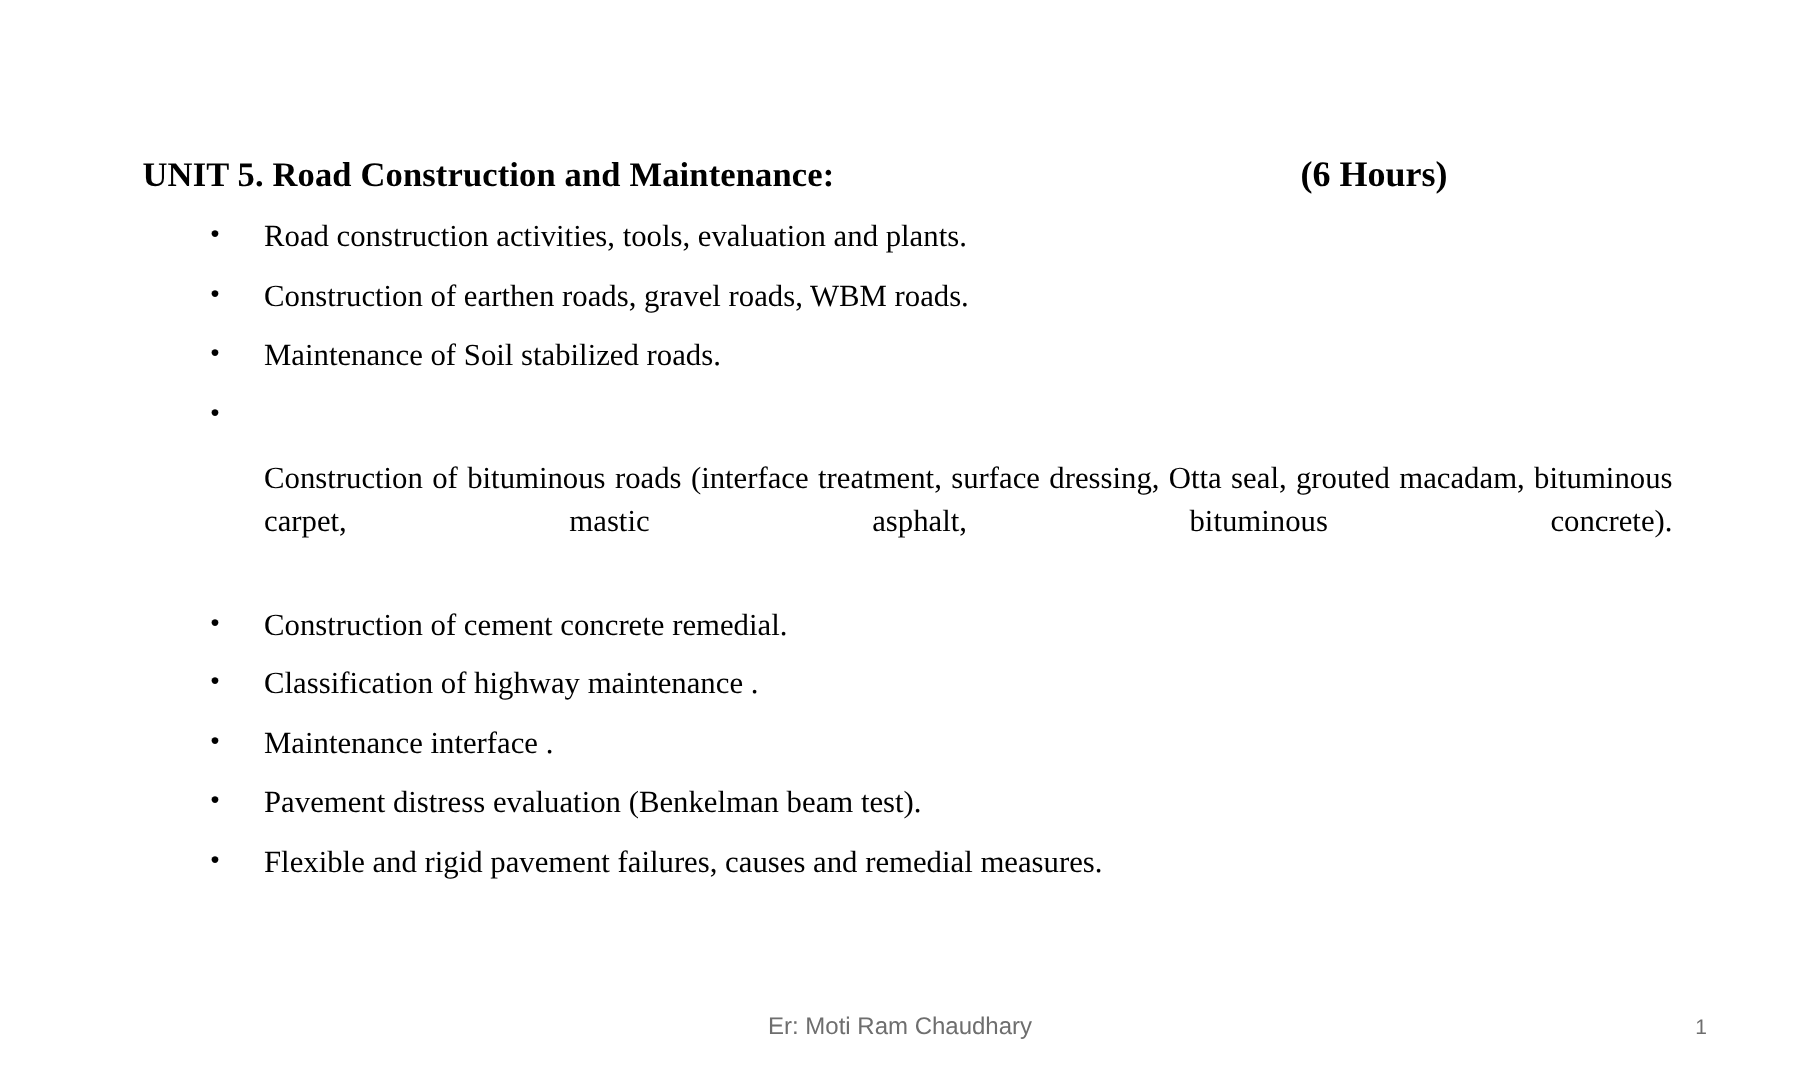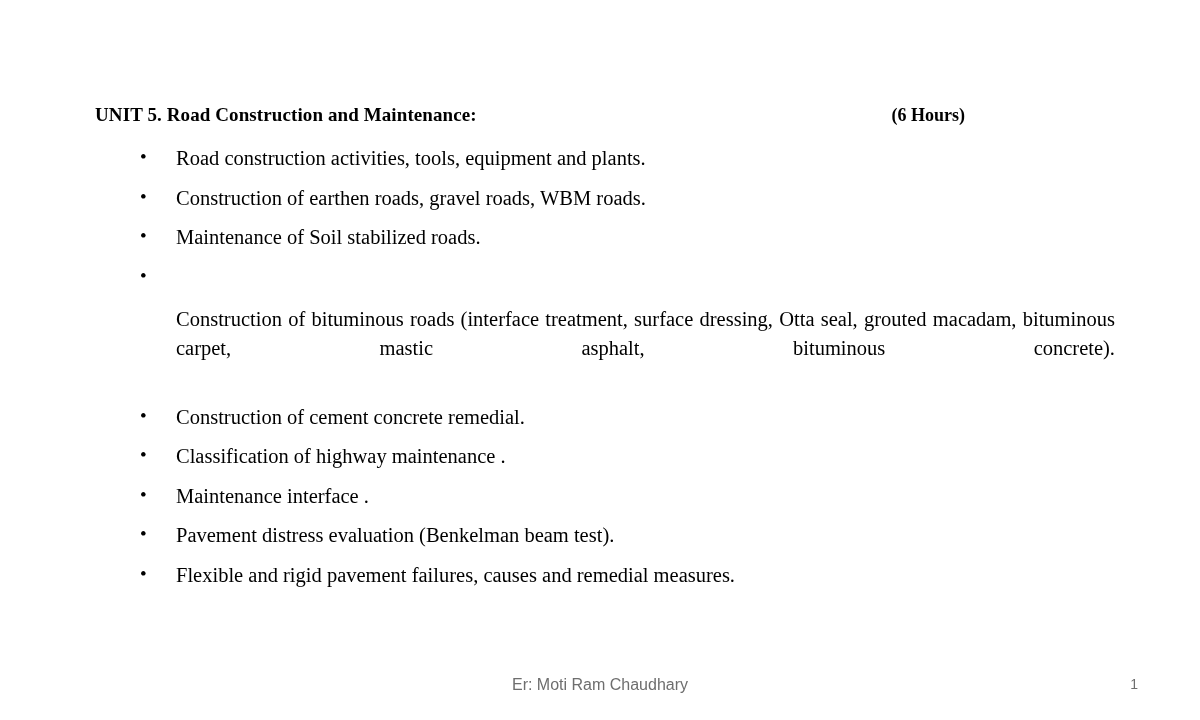--- a/index.html
+++ b/index.html
@@ -22,26 +22,26 @@
   .title-row {
     position: absolute;
     left: 95px;
     top: 104px;
     width: 1010px;
     display: flex;
     justify-content: space-between;
     align-items: baseline;
   }
   .title-main {
-    font-size: 19px;
+    font-size: 23px;
     font-weight: bold;
     letter-spacing: 0.1px;
   }
   .title-hours {
-    font-size: 18px;
+    font-size: 24px;
     font-weight: bold;
     margin-right: 140px;
   }
   .bullets {
     position: absolute;
     left: 140px;
     top: 144px;
     width: 975px;
   }
   .bullet {
@@ -97,21 +97,21 @@
 
   <div class="title-row">
     <div class="title-main">UNIT 5. Road Construction and Maintenance:</div>
     <div class="title-hours">(6 Hours)</div>
   </div>
 
   <div class="bullets">
 
     <div class="bullet">
       <span class="dot">•</span>
-      <span class="txt">Road construction activities, tools, equipment and  plants.</span>
+      <span class="txt">Road construction activities, tools, evaluation and  plants.</span>
     </div>
 
     <div class="bullet">
       <span class="dot">•</span>
       <span class="txt">Construction of earthen roads, gravel roads, WBM  roads.</span>
     </div>
 
     <div class="bullet">
       <span class="dot">•</span>
       <span class="txt">Maintenance of Soil stabilized roads.</span>

